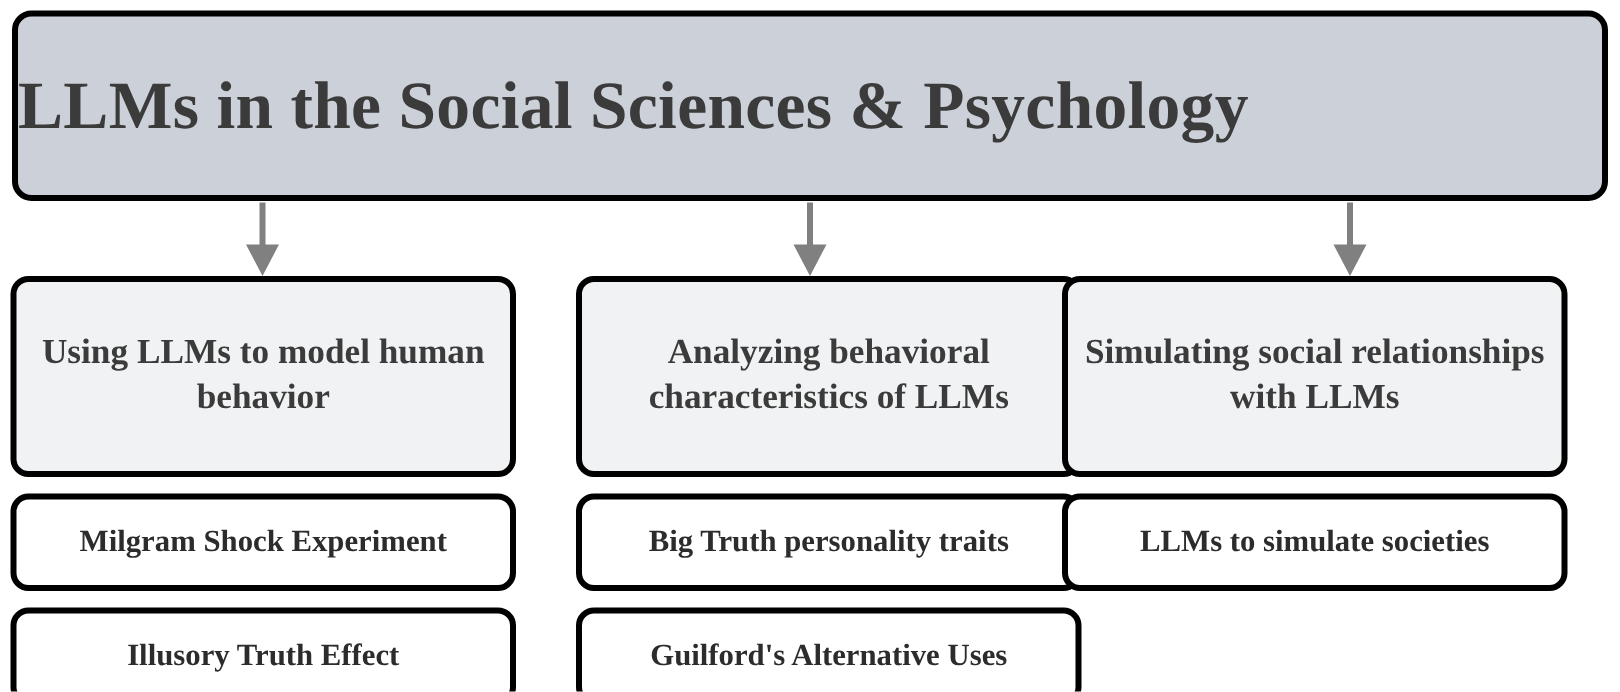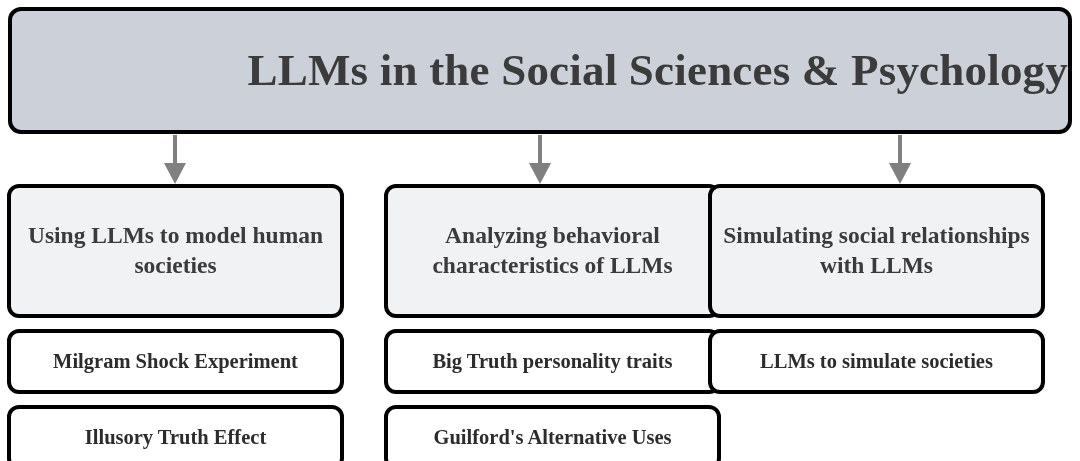--- a/index.html
+++ b/index.html
@@ -26,21 +26,21 @@
     left: 8px;
     top: 7px;
     width: 1064px;
     height: 127px;
     box-sizing: border-box;
     background: #ccd1d9;
     border: 4px solid #000000;
     border-radius: 13px;
     display: flex;
     align-items: center;
-    justify-content: flex-end;
+    justify-content: flex-start;
   }
   .title-text {
     font-size: 45px;
     font-weight: bold;
     color: #3b3b3b;
     letter-spacing: 0.2px;
     line-height: 1.05;
     text-align: center;
     white-space: nowrap;
   }
@@ -132,21 +132,21 @@
     <div class="stem"></div>
     <div class="head"></div>
   </div>
   <div class="arrow" style="left:900px;">
     <div class="stem"></div>
     <div class="head"></div>
   </div>
 
   <div class="column" style="left:7px;">
     <div class="card card-main">
-      <div class="card-text">Using LLMs to model human societies</div>
+      <div class="card-text">Using LLMs to model human behavior</div>
     </div>
     <div class="card card-sub">
       <div class="card-text">Milgram Shock Experiment</div>
     </div>
     <div class="card card-sub">
       <div class="card-text">Illusory Truth Effect</div>
     </div>
   </div>
 
   <div class="column" style="left:384px;">

